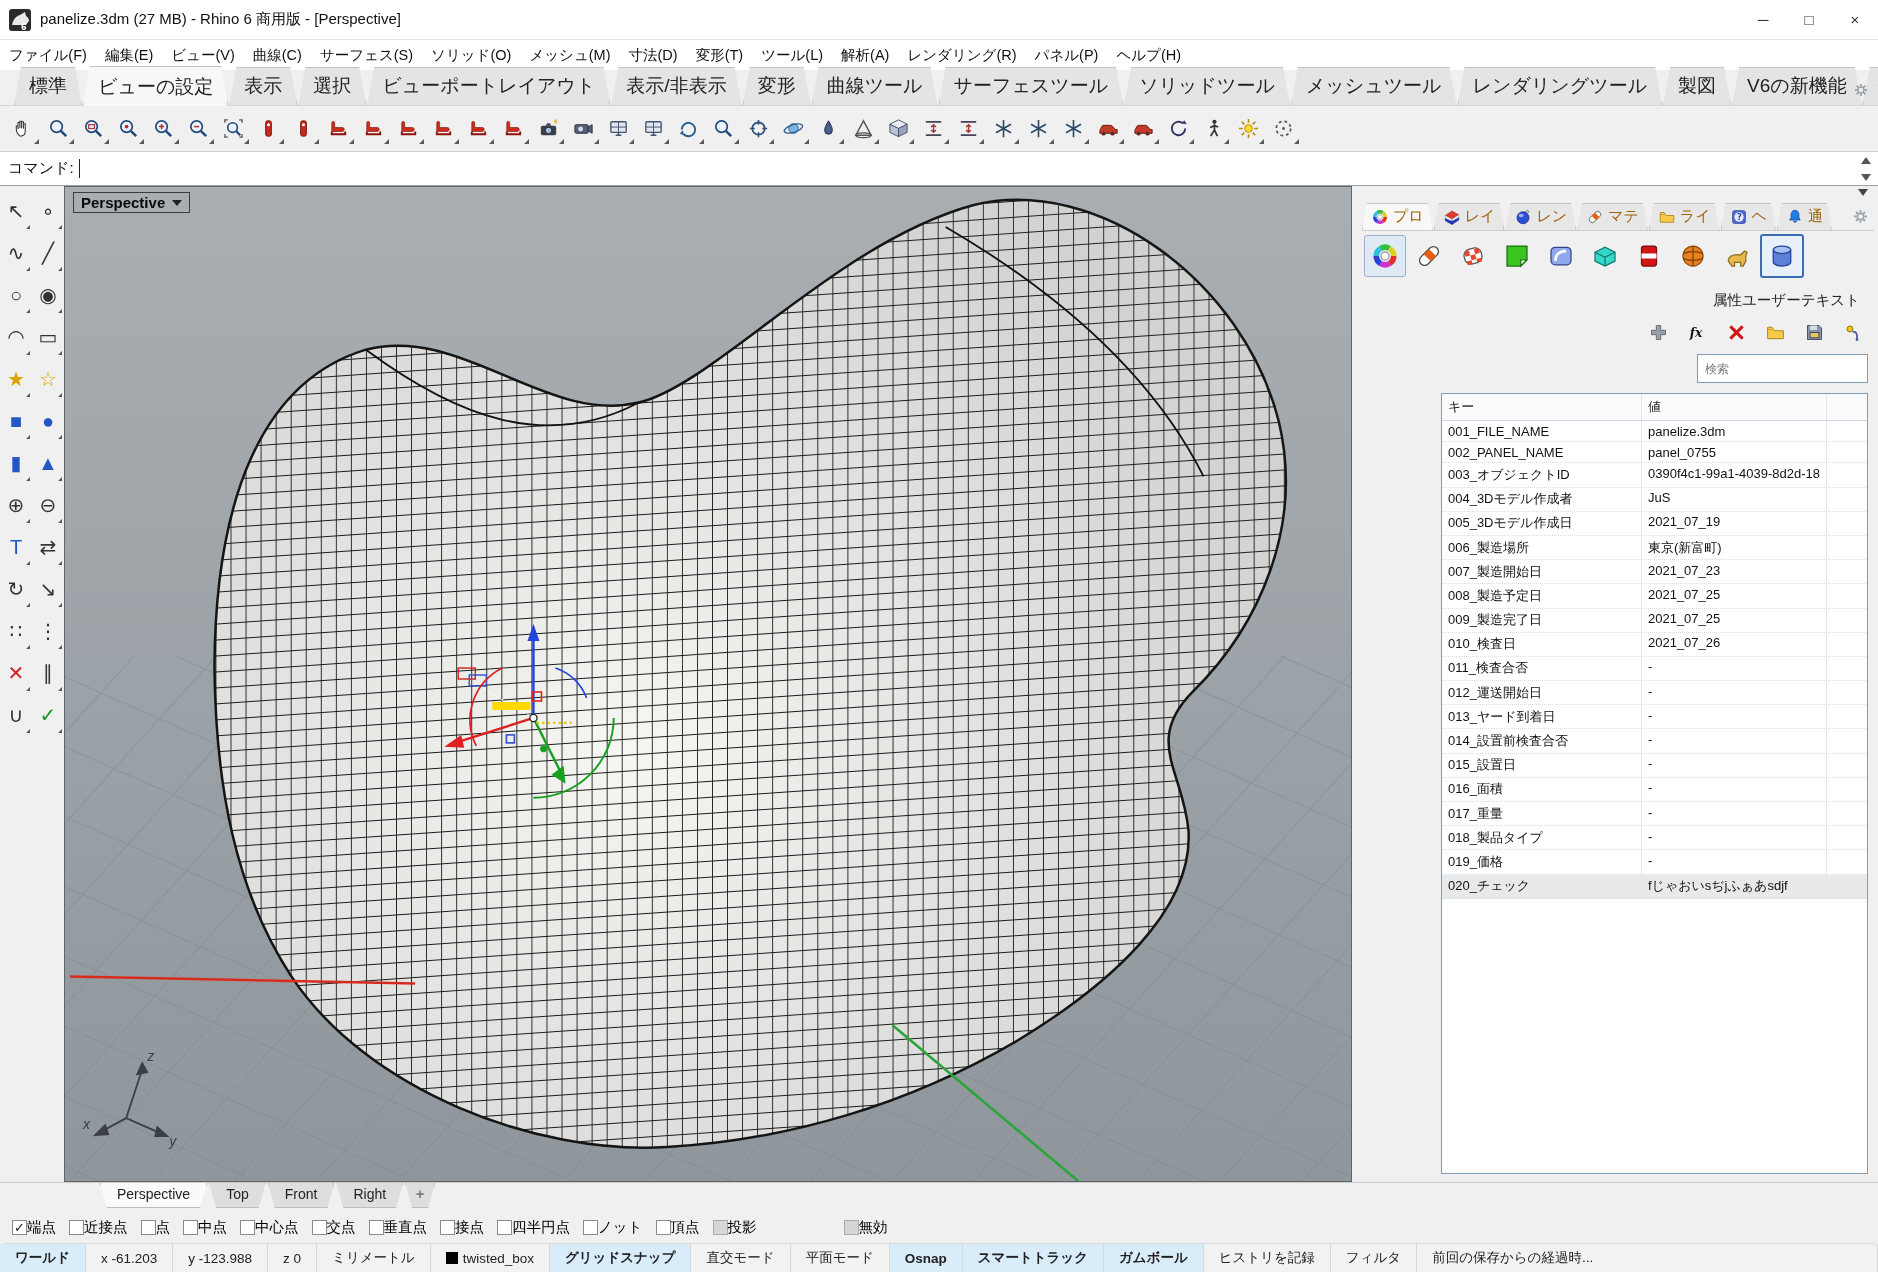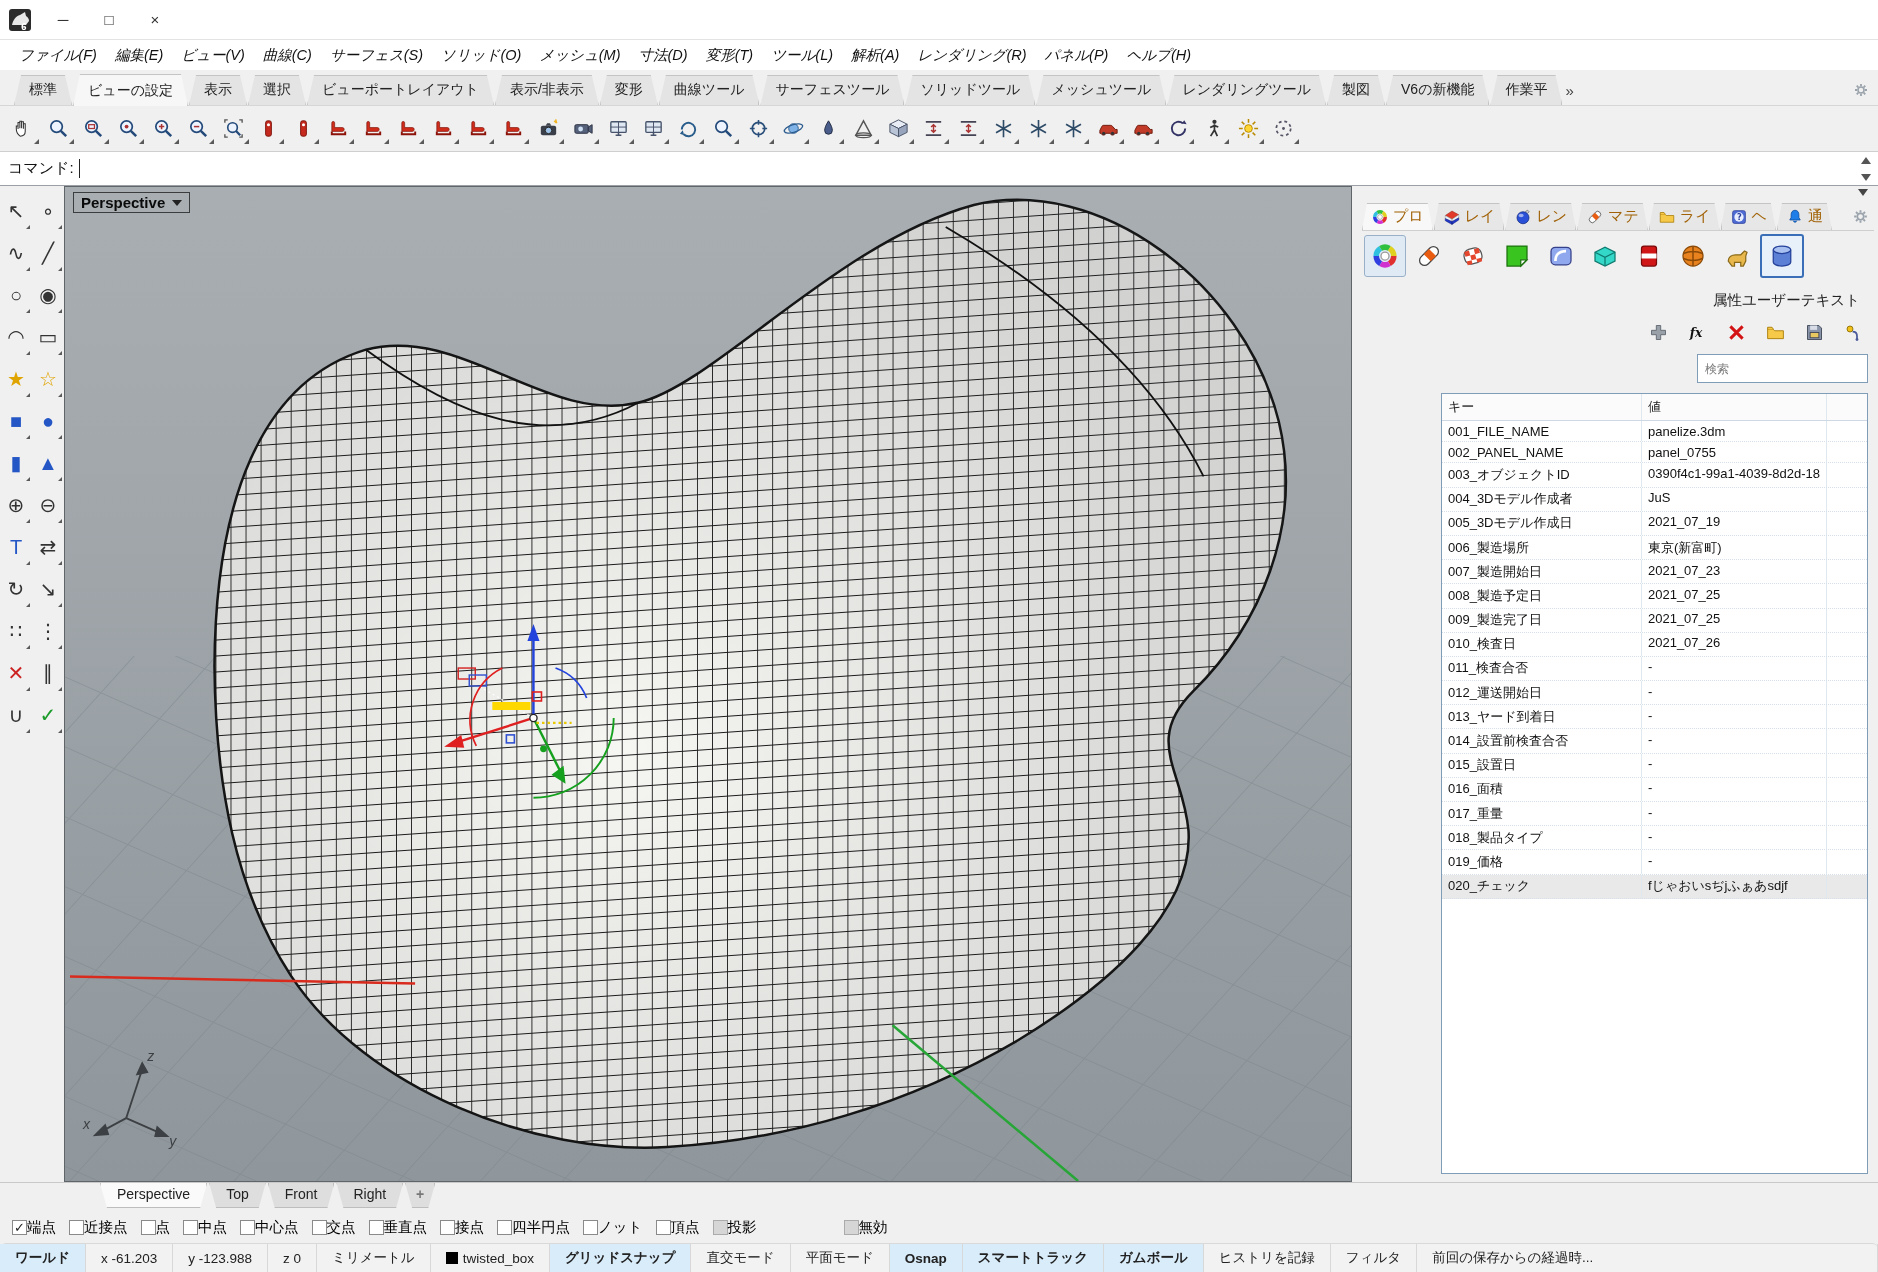--- a/index.html
+++ b/index.html
@@ -7,26 +7,26 @@
   .app{width:1878px;height:1272px;display:flex;flex-direction:column;background:#f0f0f0;position:relative;overflow:hidden;}
 
   
   .titlebar{height:40px;background:#fff;display:flex;align-items:center;padding-left:8px;border-bottom:1px solid #e3e3e3;box-sizing:border-box;}
   .applogo{width:24px;height:24px;margin-right:8px;flex:0 0 auto;}
   .title{font-size:15px;color:#111;flex:1 1 auto;white-space:nowrap;}
   .wctrl{display:flex;height:100%;}
   .wbtn{width:46px;display:flex;align-items:center;justify-content:center;font-size:15px;color:#333;cursor:default;}
 
   
-  .menubar{height:30px;background:#fff;display:flex;align-items:center;padding-left:10px;font-style:italic;}
+  .menubar{height:30px;background:#fff;display:flex;align-items:center;}
   .mitem{font-size:14.5px;color:#111;padding:3px 9px;white-space:nowrap;}
 
   
   .tabbar{height:36px;background:#f0f0f0;display:flex;align-items:flex-end;padding-left:14px;border-bottom:1px solid #d6d6d6;box-sizing:border-box;position:relative;}
-  .rtab{font-size:14px;color:#222;background:#e4e4e4;border:1px solid #c4c4c4;border-bottom:none;padding:5px 14px 6px;margin-right:1px;white-space:nowrap;clip-path:polygon(7px 0,calc(100% - 7px) 0,100% 100%,0 100%);border-radius:6px 6px 0 0;}
+  .rtab{font-size:19px;color:#222;background:#e4e4e4;border:1px solid #c4c4c4;border-bottom:none;padding:5px 14px 6px;margin-right:1px;white-space:nowrap;clip-path:polygon(7px 0,calc(100% - 7px) 0,100% 100%,0 100%);border-radius:6px 6px 0 0;}
   .rtab.active{background:#f7f7f7;position:relative;top:1px;padding-top:7px;}
   .tab-ovf{font-size:15px;color:#444;padding:0 6px 6px 2px;}
   .tabbar .gear{position:absolute;right:8px;bottom:6px;width:18px;height:18px;}
 
   
   .toolbar{height:46px;background:#f0f0f0;display:flex;align-items:center;padding-left:6px;border-bottom:1px solid #cfcfcf;box-sizing:border-box;}
   .tbtn{width:35px;height:35px;display:flex;align-items:center;justify-content:center;border-radius:3px;position:relative;flex:0 0 auto;}
   .tbtn::after{content:"";position:absolute;right:2px;bottom:2px;border-left:5px solid transparent;border-bottom:5px solid #5a5a5a;}
   .tbtn svg{width:23px;height:23px;}
 
@@ -320,20 +320,21 @@
       </symbol>
   </defs>
 </svg>
 
 <div class="app">
 
   <div class="titlebar">
     <svg class="applogo">
         <use href="#s-rhino"></use>
       </svg>
+    <span class="title">panelize.3dm (27 MB) - Rhino 6 商用版 - [Perspective]</span>
     <div class="wctrl">
 
     <span class="wbtn">─</span>
         <span class="wbtn">□</span>
         <span class="wbtn">×</span>
       </div>
   </div>
 
   <div class="menubar">
 

